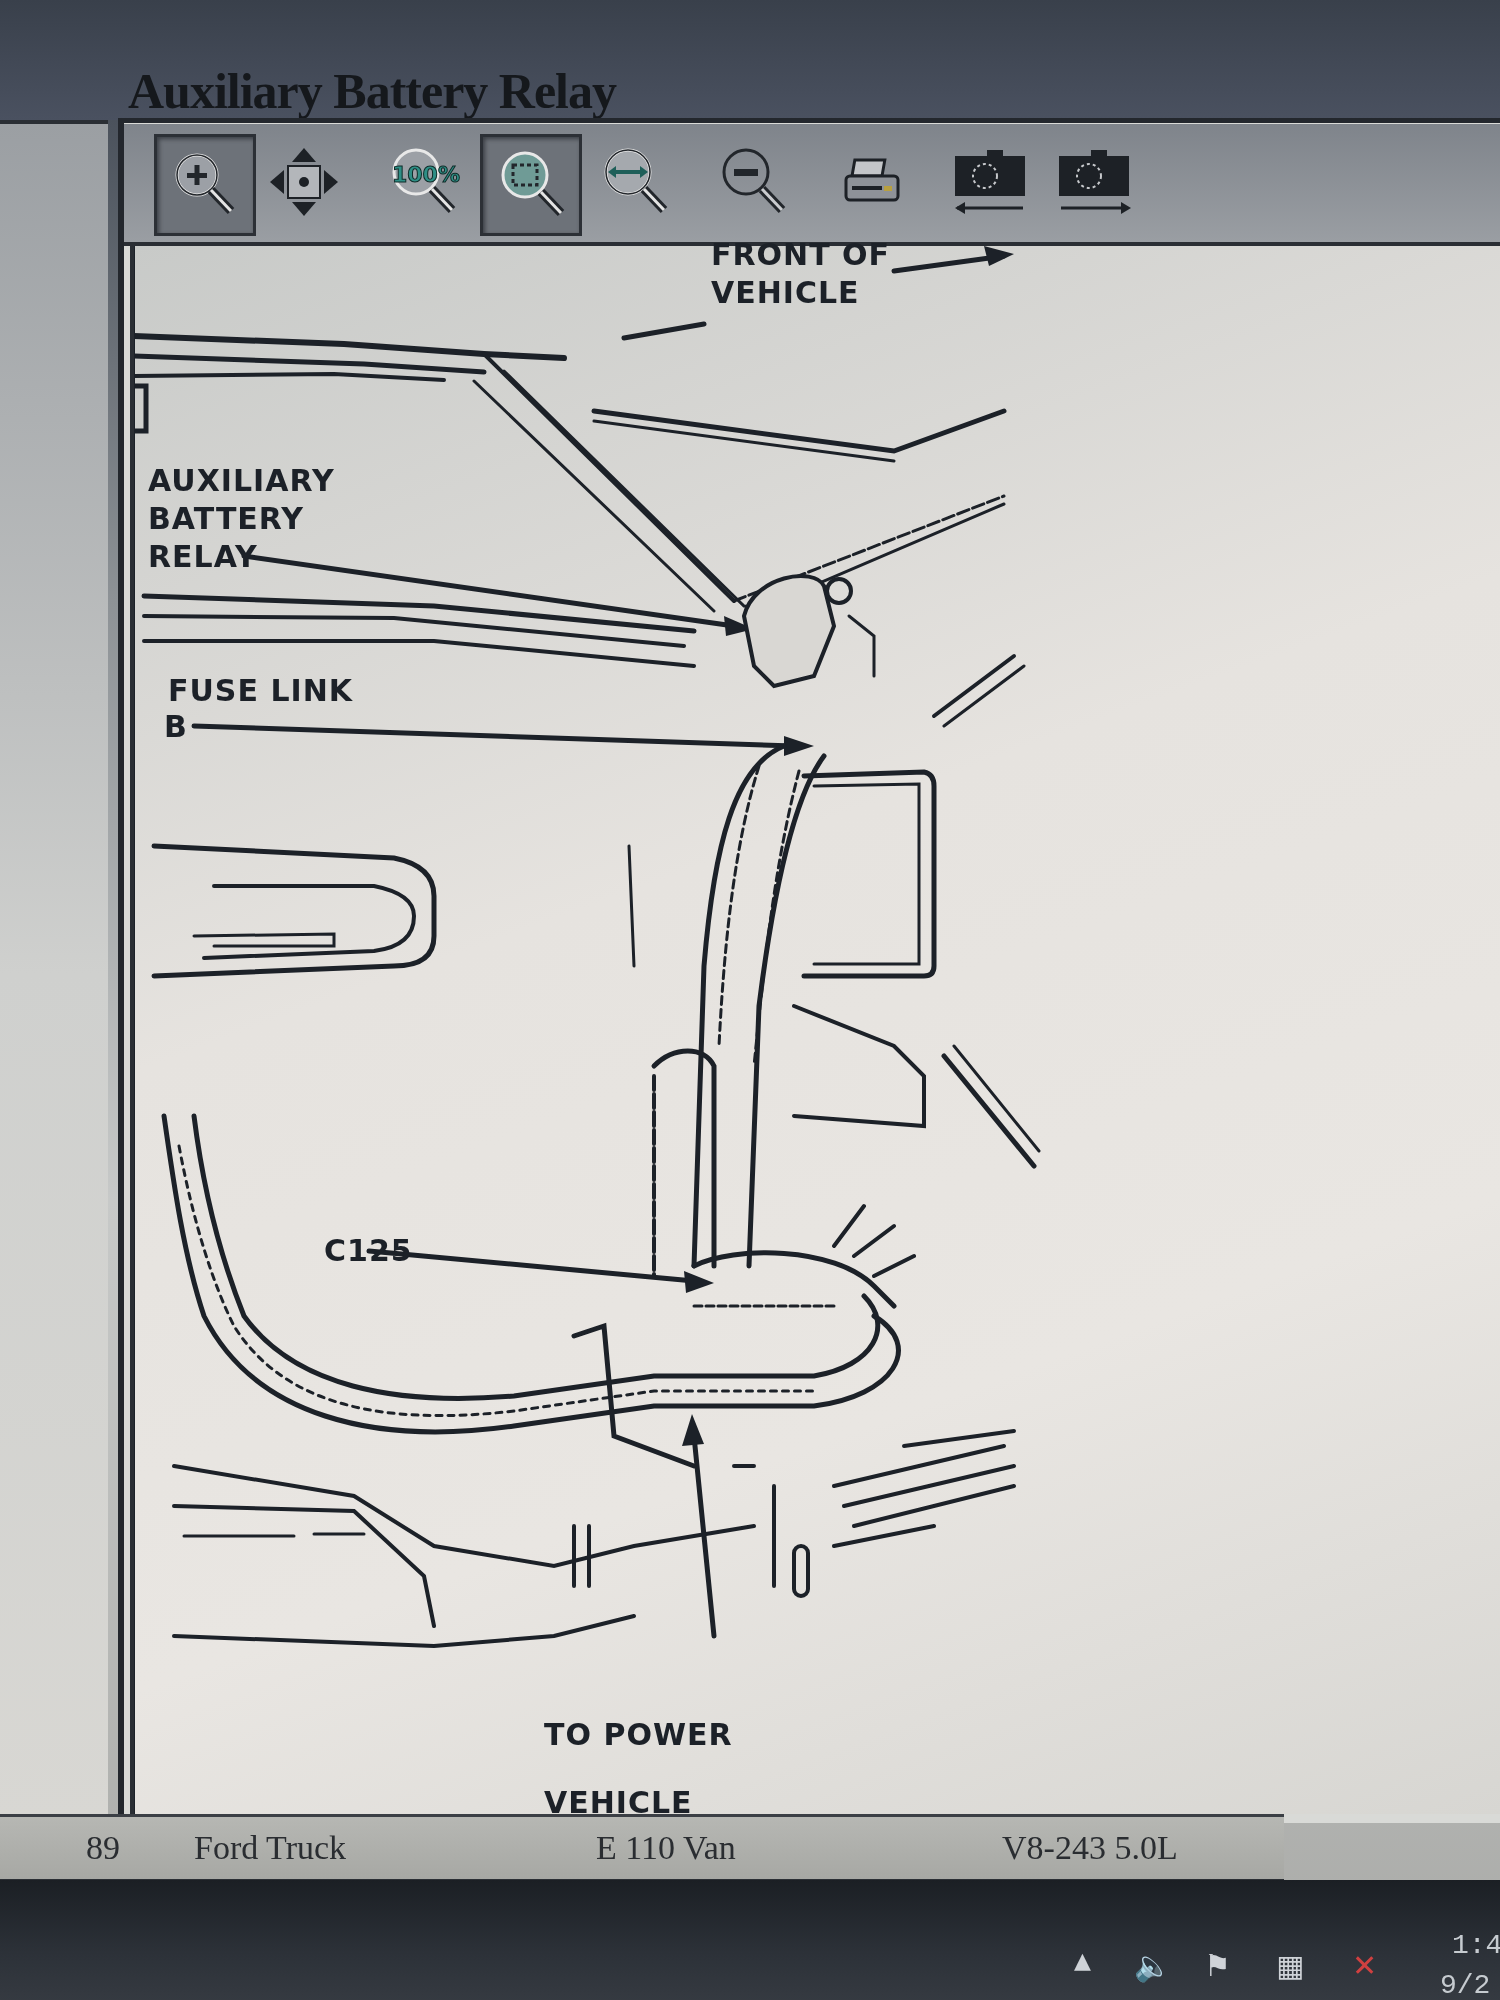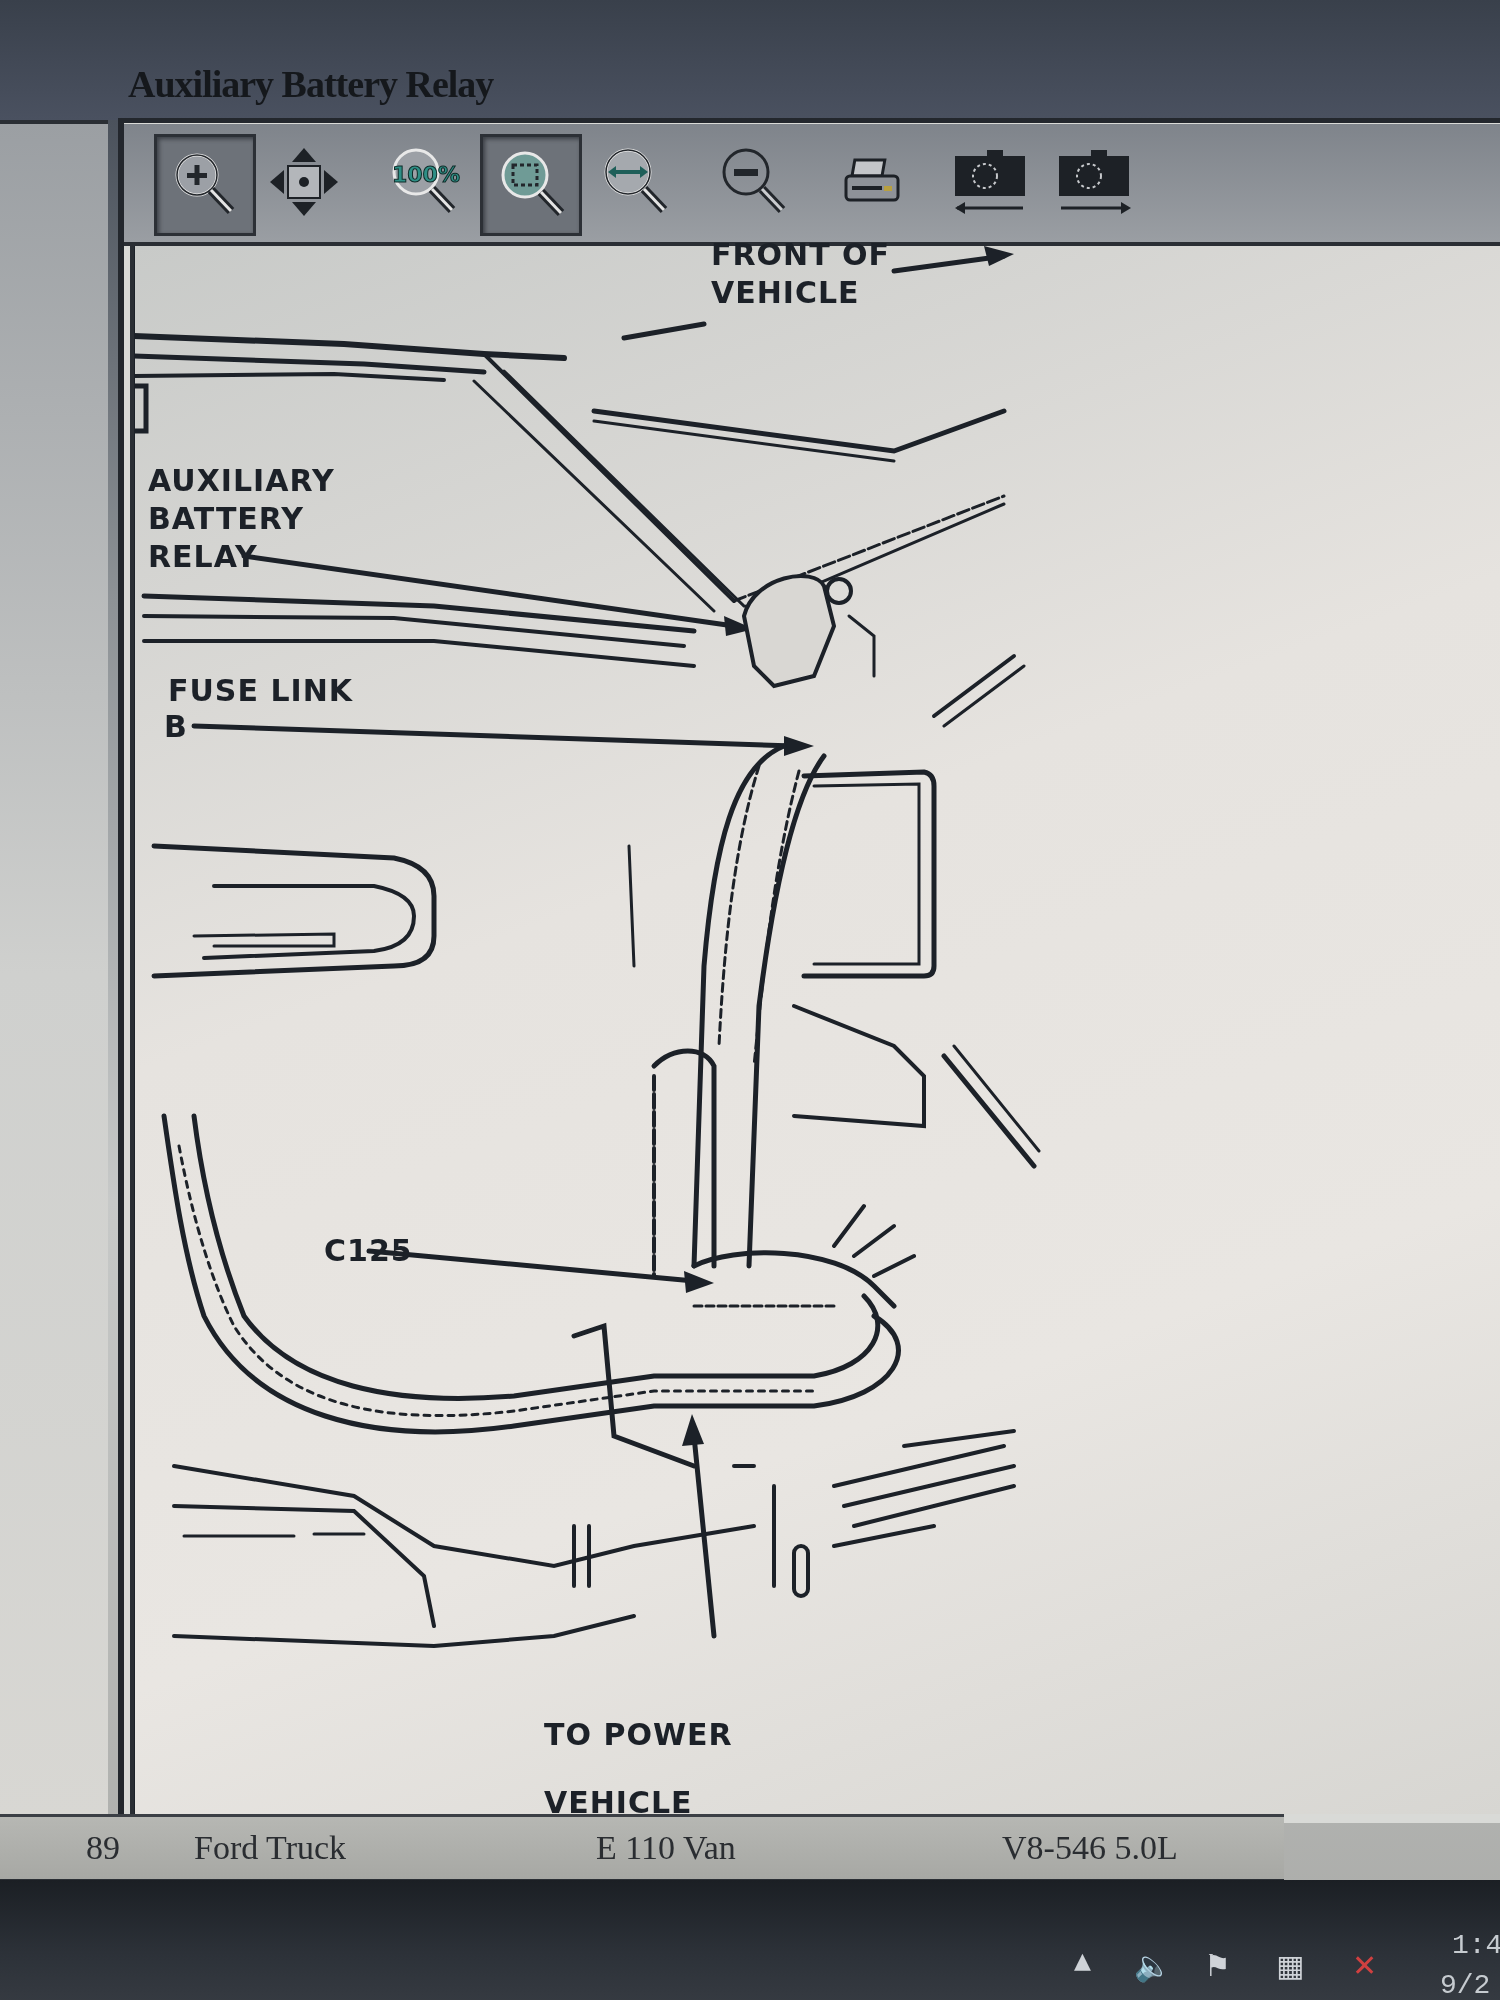--- a/index.html
+++ b/index.html
@@ -6,21 +6,21 @@
   body {
     width:1500px; height:2000px; overflow:hidden; position:relative;
     background: linear-gradient(180deg,#3a414c 0%,#4b525c 6%,#8d9296 30%,#c7c9c8 60%,#a9aaa7 100%);
     font-family: "Liberation Serif", serif;
   }
   .title-bar {
     position:absolute; left:0; top:0; width:1500px; height:120px;
     background: linear-gradient(180deg,#39404b,#4a5160);
   }
   .title-text {
-    position:absolute; left:128px; top:62px; font-size:38px; font-weight:bold;
+    position:absolute; left:128px; top:62px; font-size:50px; font-weight:bold;
     color:#15181c; letter-spacing:-1px;
   }
   .left-pane {
     position:absolute; left:0; top:120px; width:108px; height:1700px;
     background: linear-gradient(180deg,#9b9fa3,#cfd0ce 50%,#d8d7d3);
     border-top:4px solid #2a2e34;
   }
   .viewer {
     position:absolute; left:118px; top:118px; width:1382px; height:1700px;
     border-left:6px solid #23272d; border-top:5px solid #23272d;
@@ -261,21 +261,21 @@
   <div class="diagram-label" style="left:190px; top:986px;">C125</div>
 
   <div class="diagram-label" style="left:410px; top:1470px;">TO POWER</div>
   <div class="diagram-label" style="left:410px; top:1538px;">VEHICLE</div>
 </div>
 
 <div class="status-bar">
   <span class="status-cell" style="left:86px;">89</span>
   <span class="status-cell" style="left:194px;">Ford Truck</span>
   <span class="status-cell" style="left:596px;">E 110 Van</span>
-  <span class="status-cell" style="left:1002px;">V8-546 5.0L</span>
+  <span class="status-cell" style="left:1002px;">V8-243 5.0L</span>
 </div>
 
 <div class="taskbar"></div>
 <span class="tray-icon" style="left:1074px; font-size:22px;">▲</span>
 <span class="tray-icon" style="left:1134px;">🔈</span>
 <span class="tray-icon" style="left:1204px;">⚑</span>
 <span class="tray-icon" style="left:1276px;">▦</span>
 <span class="tray-icon" style="left:1352px; color:#d04040;">✕</span>
 <span class="clock" style="left:1452px; top:1930px;">1:4</span>
 <span class="clock" style="left:1440px; top:1970px;">9/2</span>

